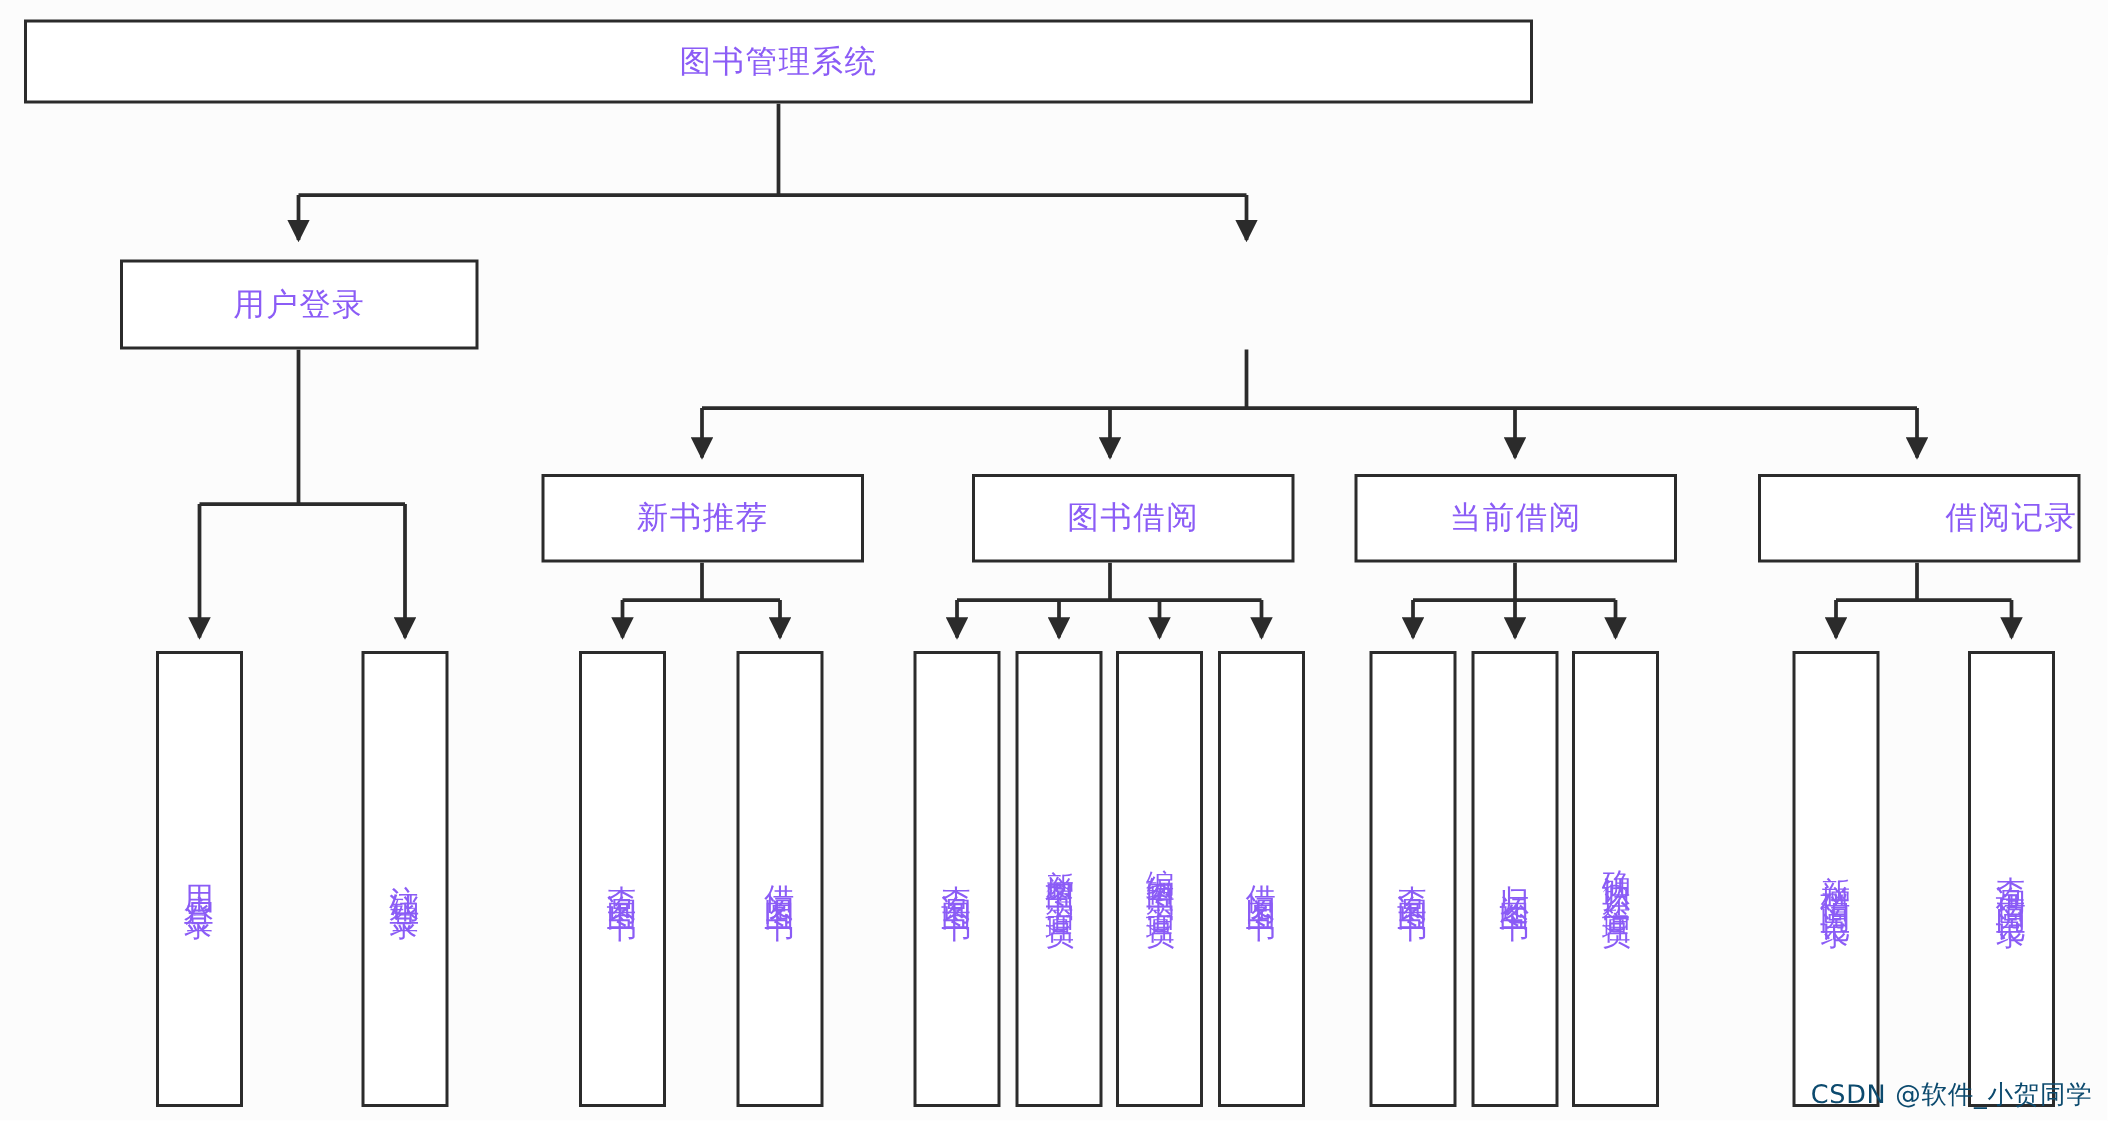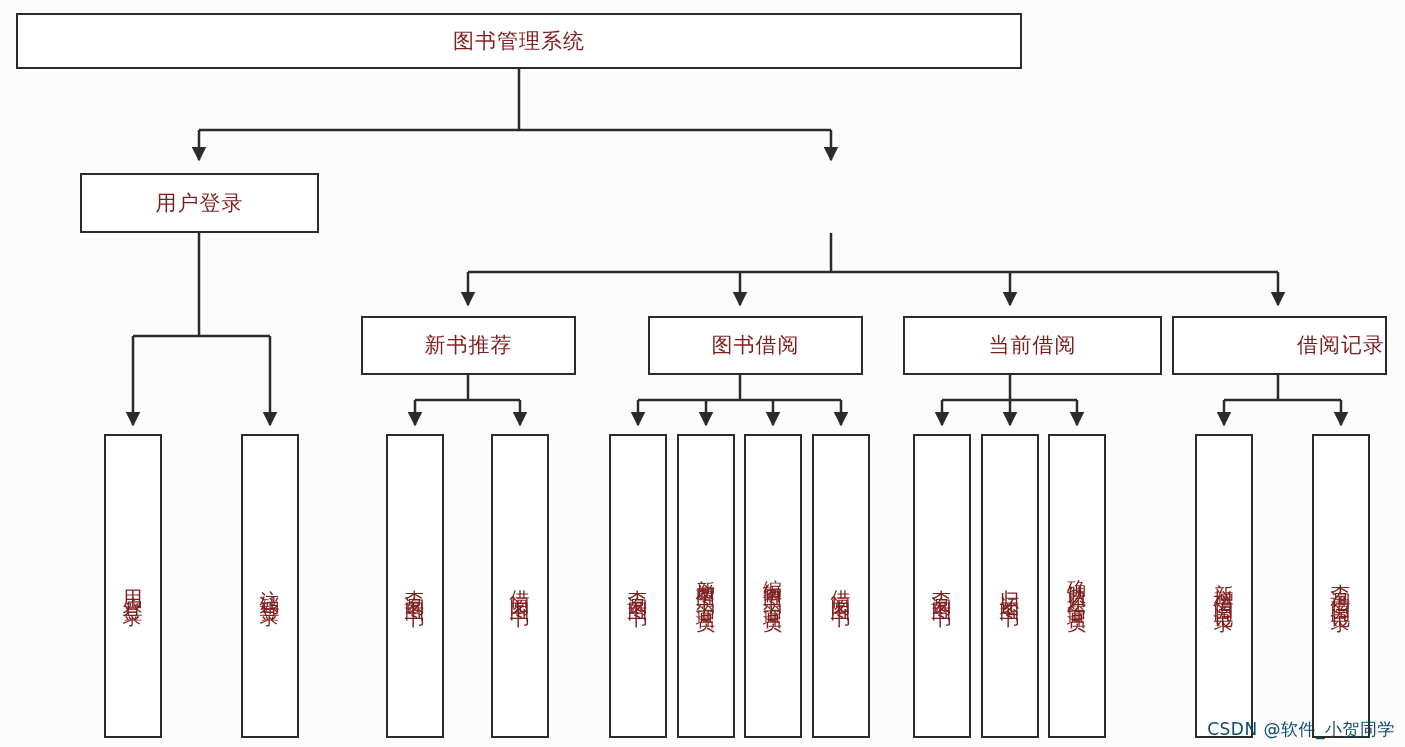--- a/index.html
+++ b/index.html
@@ -32,21 +32,21 @@
     display: flex;
     align-items: center;
     justify-content: center;
     z-index: 2;
   }
   .node.root {
     border-width: 2px;
   }
   .node-label {
     font-size: 21px;
-    color: #7f1d1d;
+    color: #8b5cf6;
     letter-spacing: 1px;
     line-height: 1.15;
     white-space: nowrap;
     user-select: none;
   }
   .node.leaf {
     align-items: center;
     justify-content: center;
     padding: 4px 0;
   }
@@ -140,21 +140,21 @@
 
 
   <div class="node" style="left:361px; top:316px; width:215px; height:59px;">
     <span class="node-label">新书推荐</span>
   </div>
 
   <div class="node" style="left:633px; top:316px; width:215px; height:59px;margin-left:15px;">
     <span class="node-label">图书借阅</span>
   </div>
 
-  <div class="node" style="left:903px; top:316px; width:259px; height:59px;">
+  <div class="node" style="left:903px; top:316px; width:215px; height:59px;">
     <span class="node-label">当前借阅</span>
   </div>
 
   <div class="node" style="left:1172px; top:316px; width:215px; height:59px;justify-content:flex-end;">
     <span class="node-label">借阅记录</span>
   </div>
 
   <div class="node leaf" style="left:104px; top:434px; width:58px; height:304px;">
     <span class="node-label">用户登录</span>
   </div>

